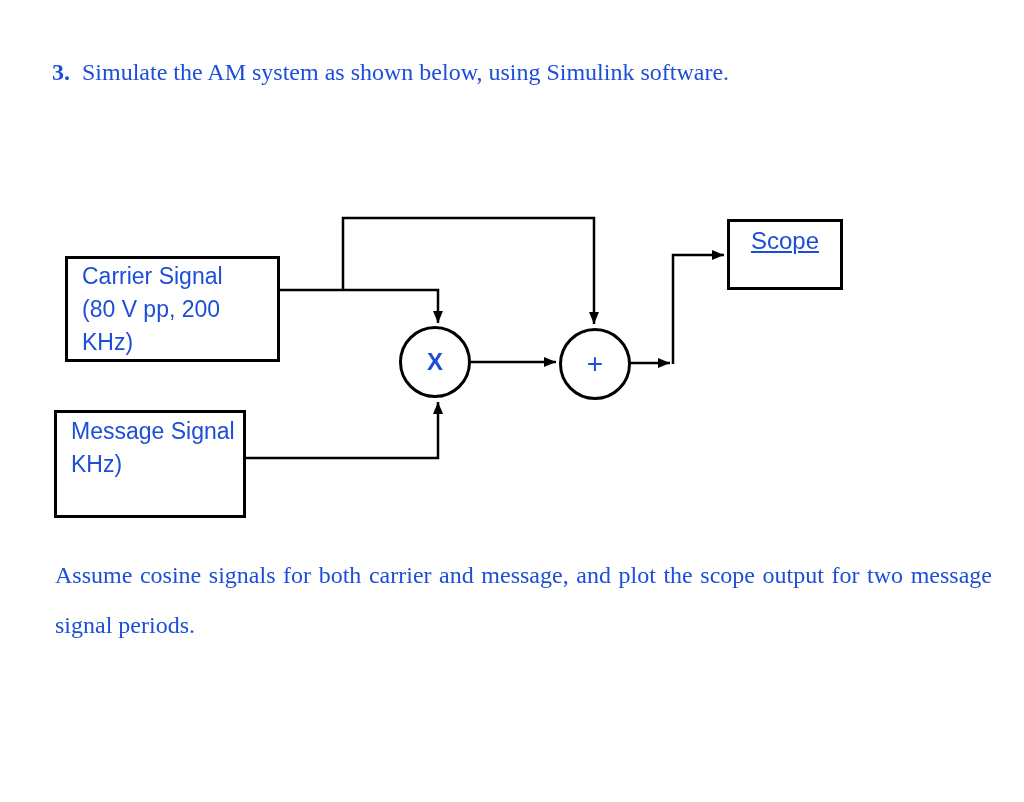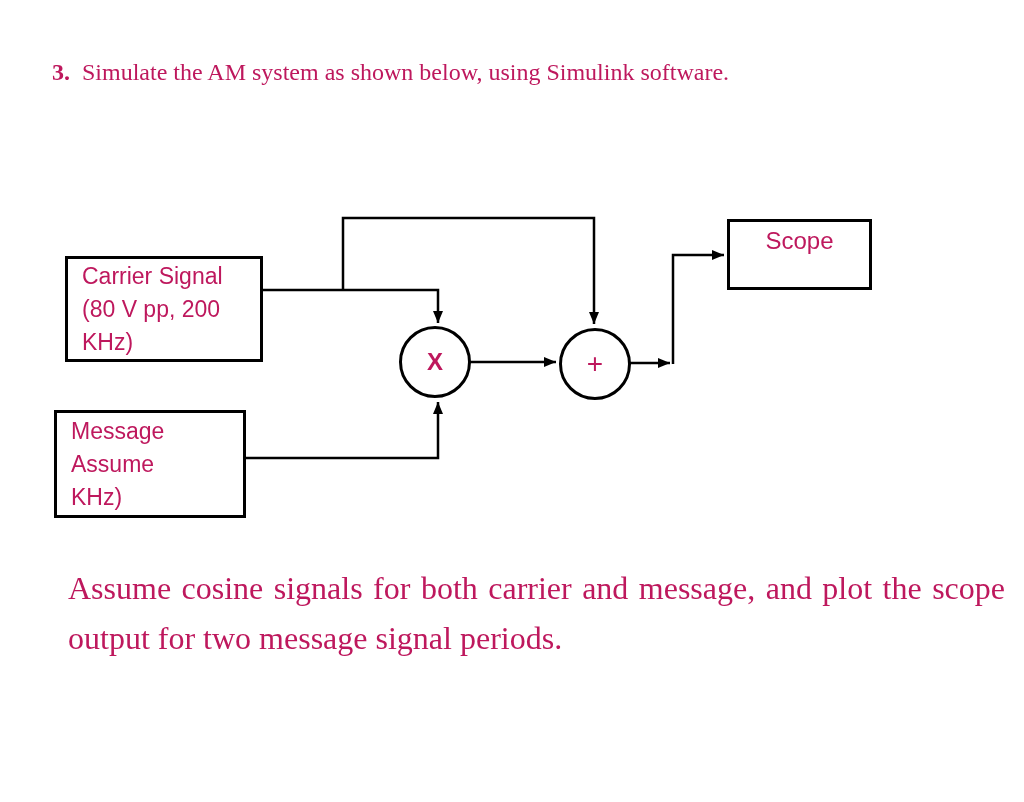--- a/index.html
+++ b/index.html
@@ -1,65 +1,65 @@
 <!DOCTYPE html>
 <html><head>
 <meta charset="utf-8">
 <style>
   html, body { margin: 0; padding: 0; background: #ffffff; }
   .page {
     position: relative;
     width: 1024px;
     height: 802px;
     background: #ffffff;
-    color: #be185d;
+    color: #1d4ed8;
     overflow: hidden;
     font-family: "Liberation Serif", serif;
   }
   
   .title {
     position: absolute;
     left: 52px;
     top: 57px;
     margin: 0;
     font-size: 24px;
     line-height: 30px;
     white-space: nowrap;
   }
   .title .num { font-weight: bold; margin-right: 12px; }
   .footnote {
     position: absolute;
     left: 52px;
     top: 547px;
     width: 937px;
-    margin: 16px;
-    font-size: 32px;
+    margin: 3px;
+    font-size: 24px;
     line-height: 50px;
     text-align: justify;
   }
   
   .diagram { position: absolute; inset: 0; }
   .wires { position: absolute; left: 0; top: 0; }
   .wire { fill: none; stroke: #000000; stroke-width: 2.5px; }
   .arrowhead { fill: #000000; }
   .box {
     position: absolute;
     box-sizing: border-box;
     border: 3px solid #000000;
     background: #ffffff;
     font-family: "Liberation Sans", sans-serif;
     font-size: 23px;
     line-height: 33px;
     overflow: hidden;
   }
   .box .box-line { padding-left: 14px; }
-  .carrier { left: 65px;  top: 256px; width: 198px; height: 106px; padding-top: 1px; }
+  .carrier { left: 65px;  top: 256px; width: 215px; height: 106px; padding-top: 1px; }
   .message { left: 54px;  top: 410px; width: 192px; height: 108px; padding-top: 2px; }
-  .scope   { left: 727px; top: 219px; width: 145px; height: 71px;
-             font-size: 24px; line-height: 30px; text-align: center; padding-top: 4px; }
+  .scope   { left: 727px; top: 219px; width: 116px; height: 71px;
+             font-size: 24px; line-height: 30px; text-align: center; padding-top: 4px; text-decoration: underline; }
   .circle {
     position: absolute;
     box-sizing: border-box;
     width: 72px;
     height: 72px;
     border: 3px solid #000000;
     border-radius: 50%;
     background: #ffffff;
     display: flex;
     align-items: center;
@@ -94,21 +94,21 @@
       <path class="wire" d="M673 364 V255 H724" marker-end="url(#arw)"></path>
     </svg>
 
     <div class="box carrier">
       <div class="box-line">Carrier Signal</div>
       <div class="box-line">(80 V pp, 200</div>
       <div class="box-line">KHz)</div>
     </div>
 
     <div class="box message">
-      <div class="box-line">Message Assume</div>
+      <div class="box-line">Message Signal</div>
       <div class="box-line">KHz)</div>
     </div>
 
     <div class="box scope">
       <div>Scope</div>
     </div>
 
     <div class="circle multiplier">
       <span class="mult-symbol">X</span>
     </div>

